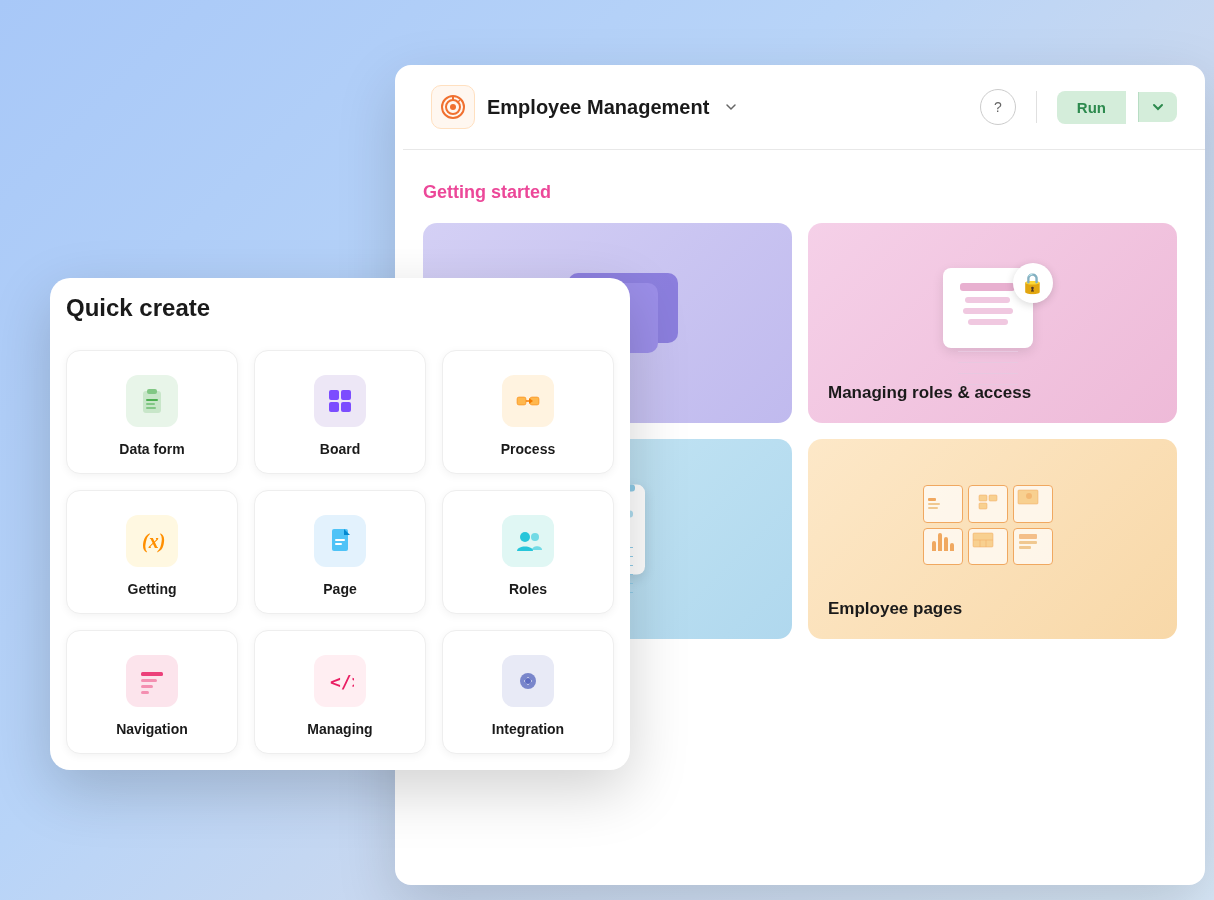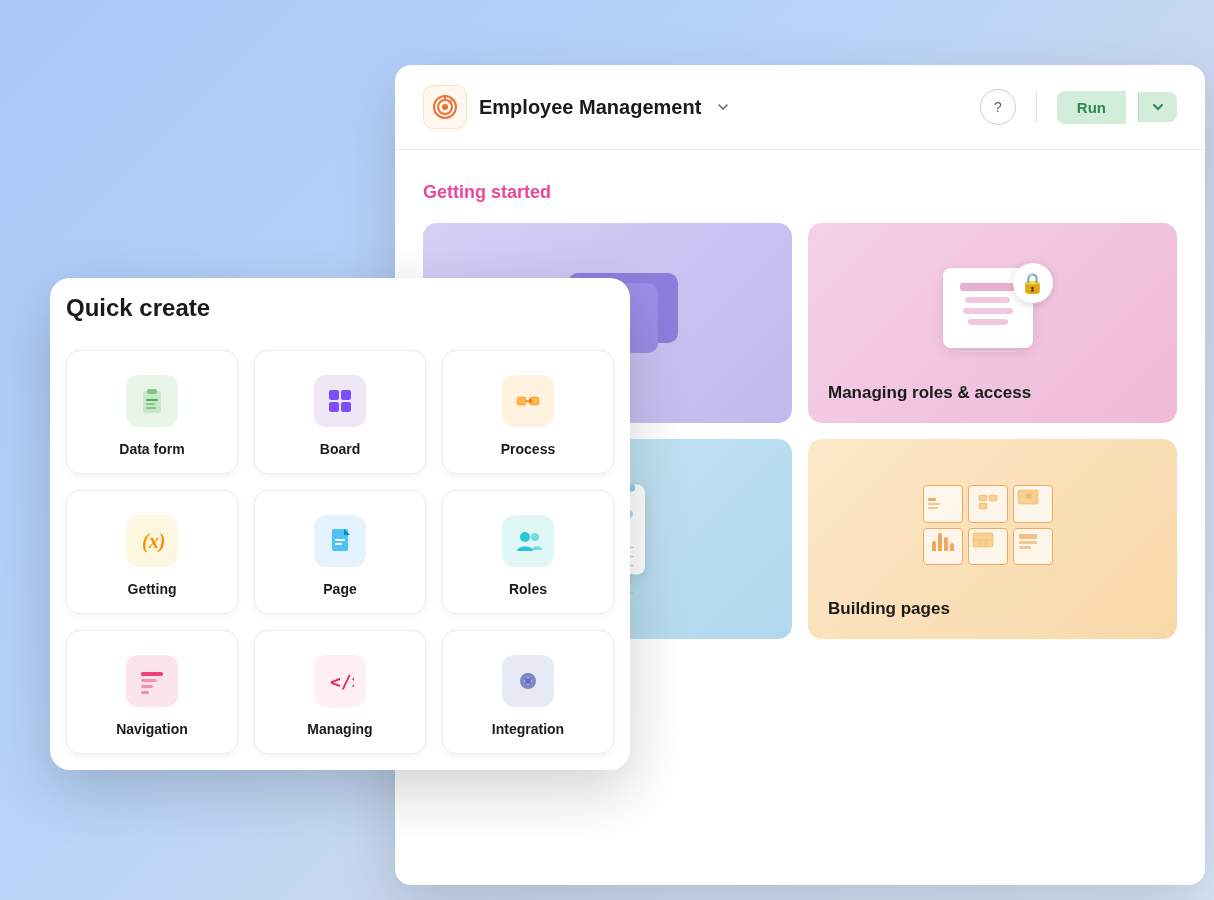--- a/index.html
+++ b/index.html
@@ -25,20 +25,21 @@
       overflow: hidden;
     }
 
     
     .app-header {
       display: flex;
       align-items: center;
       padding: 20px 28px;
       border-bottom: 1px solid #e8e8e8;
       gap: 12px;
+      margin-left: 8px;
     }
 
     .app-logo {
       width: 44px;
       height: 44px;
       background: #fff7f0;
       border-radius: 10px;
       display: flex;
       align-items: center;
       justify-content: center;
@@ -534,21 +535,21 @@
               <div class="grid-cell" style="padding:3px;">
                 <svg width="22" height="22" viewBox="0 0 22 22">
                     <rect x="2" y="2" width="18" height="5" rx="1" fill="#f0a860" opacity="0.7"></rect>
                     <rect x="2" y="9" width="18" height="3" rx="1" fill="#f0c890"></rect>
                     <rect x="2" y="14" width="12" height="3" rx="1" fill="#f0c890"></rect>
                   </svg>
               </div>
             </div>
           </div>
         </div>
-        <span class="card-label">Building pages</span>
+        <span class="card-label">Employee pages</span>
       </div>
     </div>
   </div>
 </div>
 
 <div class="quick-create-panel">
   <div class="qc-title">Quick create</div>
 
   <div class="qc-grid">
 

